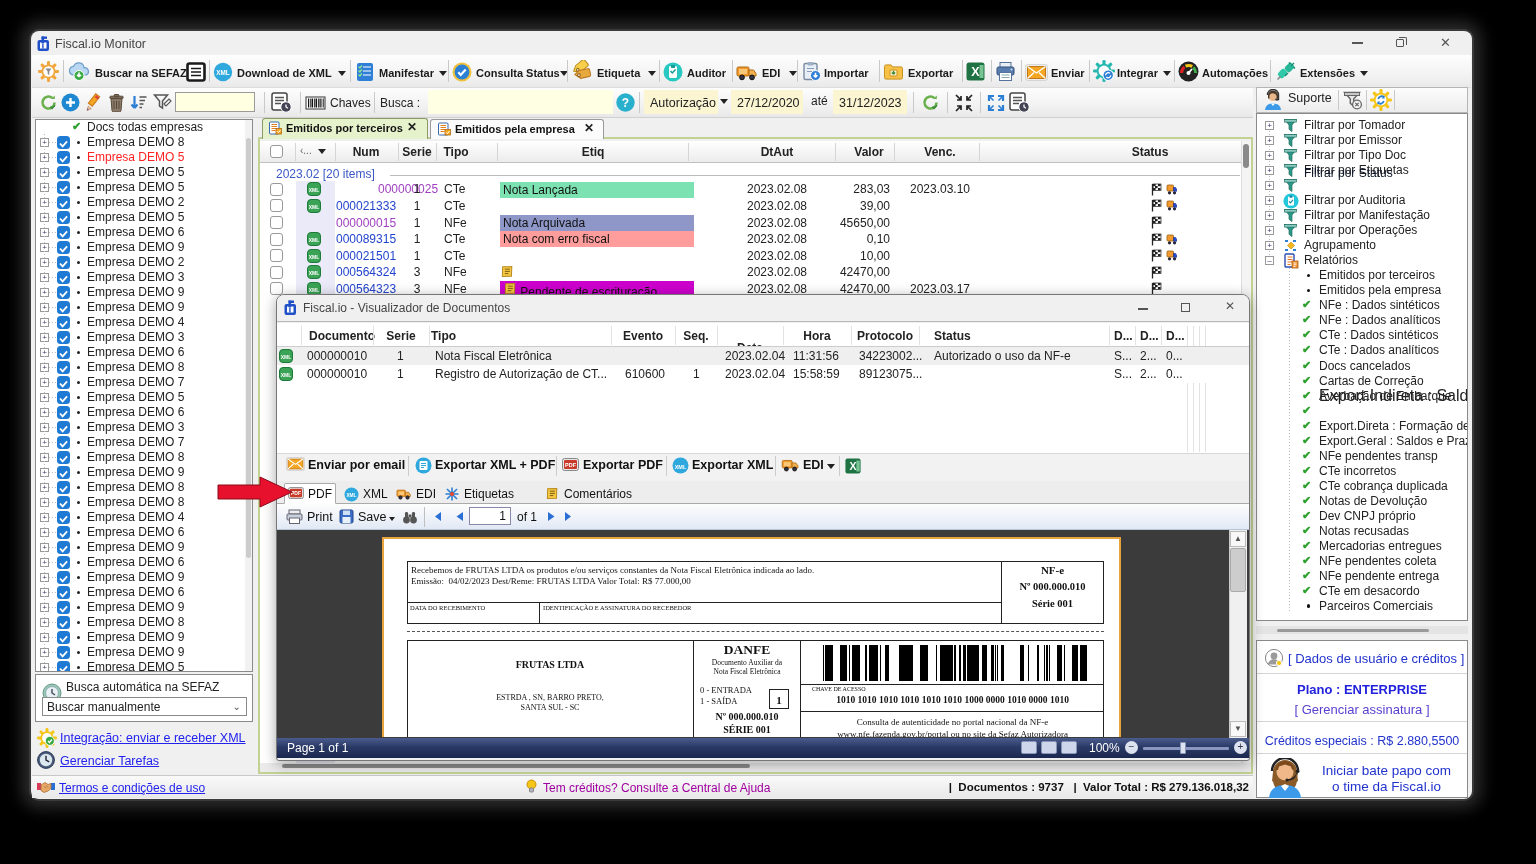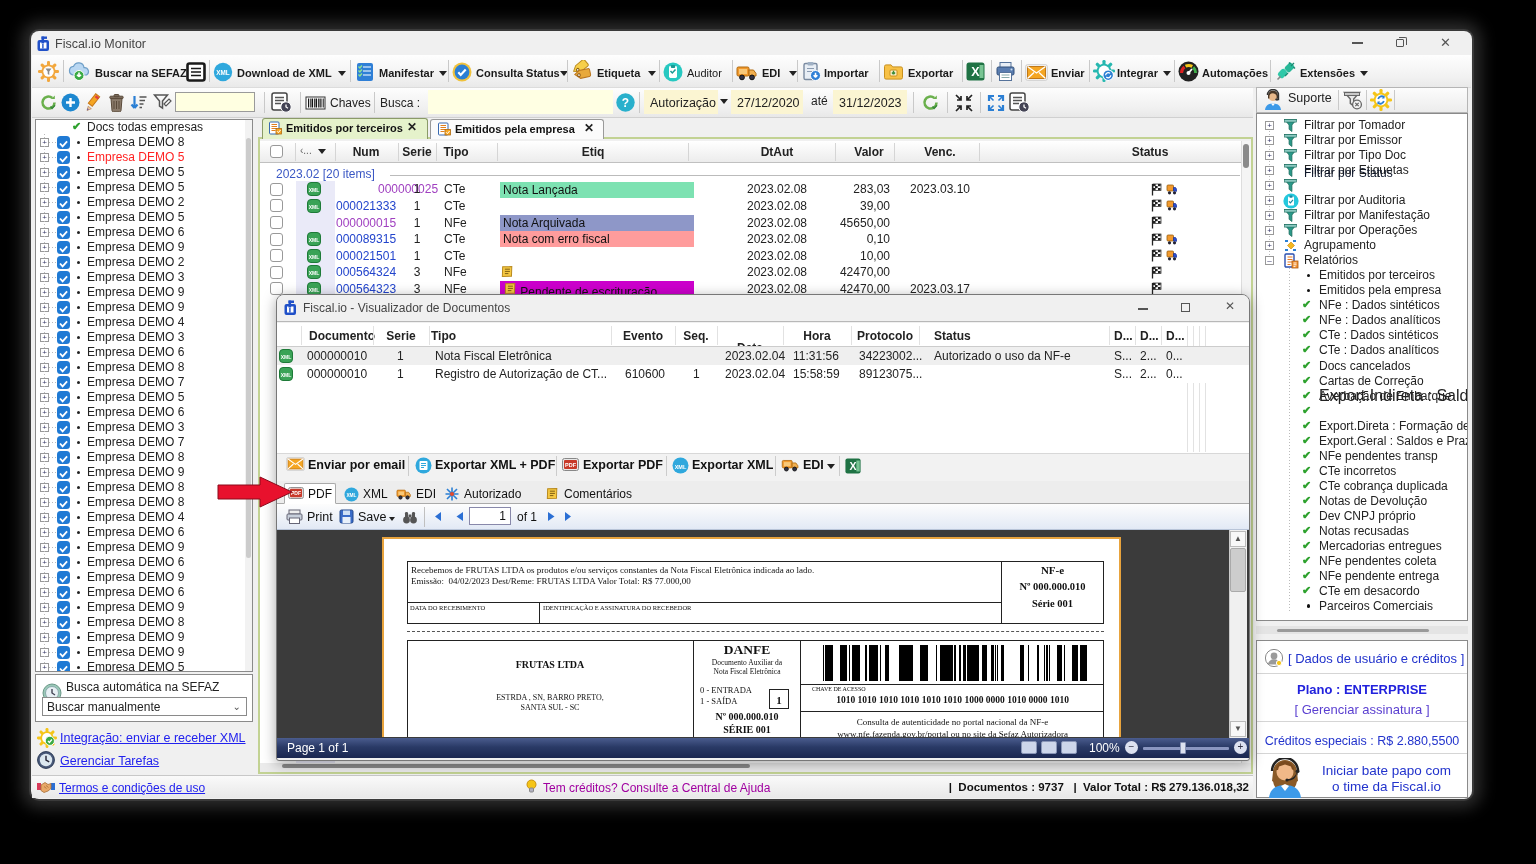--- a/index.html
+++ b/index.html
@@ -74,21 +74,21 @@
     </svg></div>
 <div style="position:absolute;left:597.0px;top:67.0px;font-size:11.0px;font-weight:700;color:#1a1a1a;white-space:nowrap;">Etiqueta</div>
 <div style="position:absolute;left:648.0px;top:71.0px;width:0;height:0;border-left:4px solid transparent;border-right:4px solid transparent;border-top:5px solid #222;"></div>
 <div style="position:absolute;left:659.0px;top:60px;width:1px;height:22px;background:#c9c9c9;"></div>
 <div style="position:absolute;left:663.0px;top:62.0px;line-height:0;"><svg width="20" height="20" viewBox="0 0 20 20">
       <circle cx="10" cy="10" r="9.5" fill="#27c8c1"></circle>
       <rect x="6" y="4" width="8" height="12" rx="1.4" fill="#fff"></rect>
       <rect x="7.8" y="3" width="4.4" height="3" rx="1" fill="#1a9a94"></rect>
       <path d="M7.5 9l1.8 2 3.2-3.6" stroke="#1a9a94" stroke-width="1.5" fill="none"></path>
     </svg></div>
-<div style="position:absolute;left:687.0px;top:67.0px;font-size:11.0px;font-weight:400;color:#1a1a1a;white-space:nowrap;">Auditor</div>
+<div style="position:absolute;left:687.0px;top:67.0px;font-size:11.0px;font-weight:700;color:#1a1a1a;white-space:nowrap;">Auditor</div>
 <div style="position:absolute;left:732.0px;top:60px;width:1px;height:22px;background:#c9c9c9;"></div>
 <div style="position:absolute;left:736.0px;top:64.0px;line-height:0;"><svg width="22" height="17" viewBox="0 0 22 17">
       <rect x="1" y="3" width="12" height="9" rx="1.4" fill="#f29a2e" stroke="#b06a10"></rect>
       <path d="M13 6h4.5l2.5 3.5V12H13z" fill="#f2b050" stroke="#b06a10"></path>
       <circle cx="6" cy="13.4" r="2.4" fill="#334" stroke="#111"></circle>
       <circle cx="16" cy="13.4" r="2.4" fill="#334" stroke="#111"></circle>
       <rect x="3" y="5" width="8" height="5" fill="#f8c878"></rect>
     </svg></div>
 <div style="position:absolute;left:762.0px;top:67.0px;font-size:11.0px;font-weight:700;color:#1a1a1a;white-space:nowrap;">EDI</div>
 <div style="position:absolute;left:789.0px;top:71.0px;width:0;height:0;border-left:4px solid transparent;border-right:4px solid transparent;border-top:5px solid #222;"></div>
@@ -1050,21 +1050,21 @@
         <path d="M13 6h4.5l2.5 3.5V12H13z" fill="#f2b050" stroke="#b06a10"></path>
         <circle cx="6" cy="13.4" r="2.4" fill="#334" stroke="#111"></circle>
         <circle cx="16" cy="13.4" r="2.4" fill="#334" stroke="#111"></circle>
         <rect x="3" y="5" width="8" height="5" fill="#f8c878"></rect>
       </svg></div>
     <div style="position:absolute;left:139px;top:192px;font-size:12px;color:#111;">EDI</div>
     <div style="position:absolute;left:168px;top:192px;line-height:0;"><svg width="14" height="14" viewBox="0 0 14 14">
         <path d="M7 0.5v13M0.5 7h13M2 2l10 10M12 2L2 12" stroke="#2b7fd4" stroke-width="1.6"></path>
         <circle cx="7" cy="7" r="2" fill="#e84a2a"></circle>
       </svg></div>
-    <div style="position:absolute;left:187px;top:192px;font-size:12px;color:#111;">Autorizado</div>
+    <div style="position:absolute;left:187px;top:192px;font-size:12px;color:#111;">Etiquetas</div>
     <div style="position:absolute;left:268px;top:192px;line-height:0;"><svg width="14" height="14" viewBox="0 0 14 14">
         <path d="M2 2.5l9-1.5 1 9.5-9 1.5z" fill="#f5c842" stroke="#b98a1e" transform="rotate(8 7 7)"></path>
         <path d="M4.5 4.5l5-0.7M4.8 6.7l5-0.7M5.1 8.9l3.5-0.5" stroke="#7a5a10" stroke-width="0.9" transform="rotate(8 7 7)"></path>
       </svg></div>
     <div style="position:absolute;left:287px;top:192px;font-size:12px;color:#111;">Comentários</div>
     <div style="position:absolute;left:0;top:209px;width:974px;height:26px;background:linear-gradient(#fdfdfd,#e2e9f5);border-bottom:1px solid #b8c4d8;"></div>
     <div style="position:absolute;left:9px;top:214px;line-height:0;"><svg width="17" height="15" viewBox="0 0 17 15">
         <rect x="3" y="1" width="11" height="4" fill="#eee" stroke="#667"></rect>
         <rect x="1" y="5" width="15" height="6" rx="1" fill="#c8d0dc" stroke="#667"></rect>
         <rect x="3.5" y="9" width="10" height="5.5" fill="#fff" stroke="#667"></rect>

